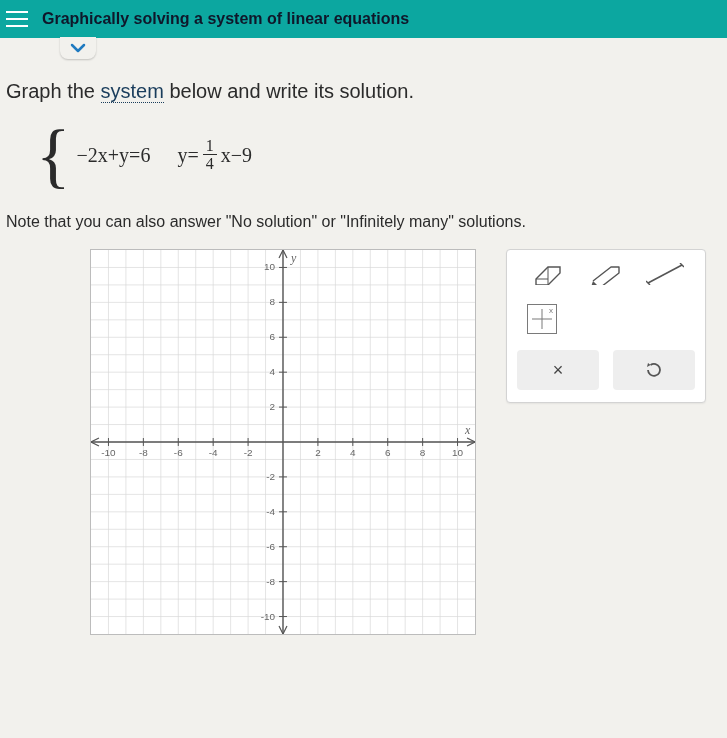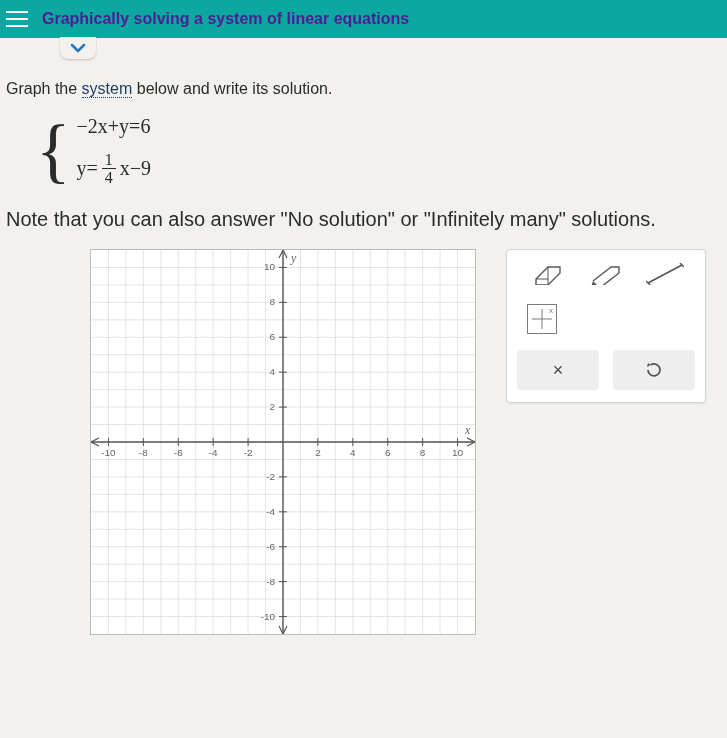--- a/index.html
+++ b/index.html
@@ -17,58 +17,58 @@
     height: 38px;
     background: #0ca7a0;
     padding-left: 6px;
   }
   .hamburger {
     width: 22px; height: 16px;
     display: flex; flex-direction: column; justify-content: space-between;
     margin-right: 14px;
   }
   .hamburger span { display:block; height:2px; background:#fff; }
-  .top-title { color:#4c1d95; font-size:16px; font-weight:600; }
+  .top-title { color:#0f172a; font-size:16px; font-weight:600; }
 
   .tab-notch-wrap { position: relative; height: 24px; }
   .tab-notch {
     position: absolute; left: 60px; top: -1px;
     width: 36px; height: 22px;
     background: #f2f1ed;
     border-bottom-left-radius: 8px;
     border-bottom-right-radius: 8px;
     display:flex; align-items:center; justify-content:center;
     box-shadow: 0 1px 2px rgba(0,0,0,0.2);
   }
   .tab-notch svg { width:16px; height:12px; }
 
   .instruction {
     padding: 18px 6px 10px 6px;
-    font-size: 16px;
+    font-size: 20px;
     color: #2b2b2b;
   }
   .instruction .sys { color:#1a3d5c; border-bottom: 1px dotted #1a3d5c; }
 
   .eq-block {
     display:flex; align-items:center;
     margin: 6px 0 16px 36px;
     font-family: Georgia, 'Times New Roman', serif;
     font-size: 20px;
     color:#2b2b2b;
   }
   .brace { font-size: 72px; line-height: 72px; margin-right: 6px; color:#2b2b2b; font-weight: 100; }
-  .eq-lines { display:flex; flex-direction:column; gap: 14px; text-align: right; }
+  .eq-lines { display:flex; flex-direction:row; gap: 27px; text-align: right; }
   .eq-line { display:flex; align-items:center; }
   .frac { display:inline-flex; flex-direction:column; align-items:center; margin: 0 4px; font-size:16px; line-height: 1; }
   .frac .num { border-bottom: 1px solid #2b2b2b; padding: 0 3px; }
   .frac .den { padding-top: 1px; }
 
   .note {
     padding: 6px 6px 18px 6px;
-    font-size: 20px;
+    font-size: 16px;
     color: #2b2b2b;
   }
 
   .workspace {
     display:flex;
     gap: 30px;
     padding-left: 90px;
   }
 
   .graph-box {

